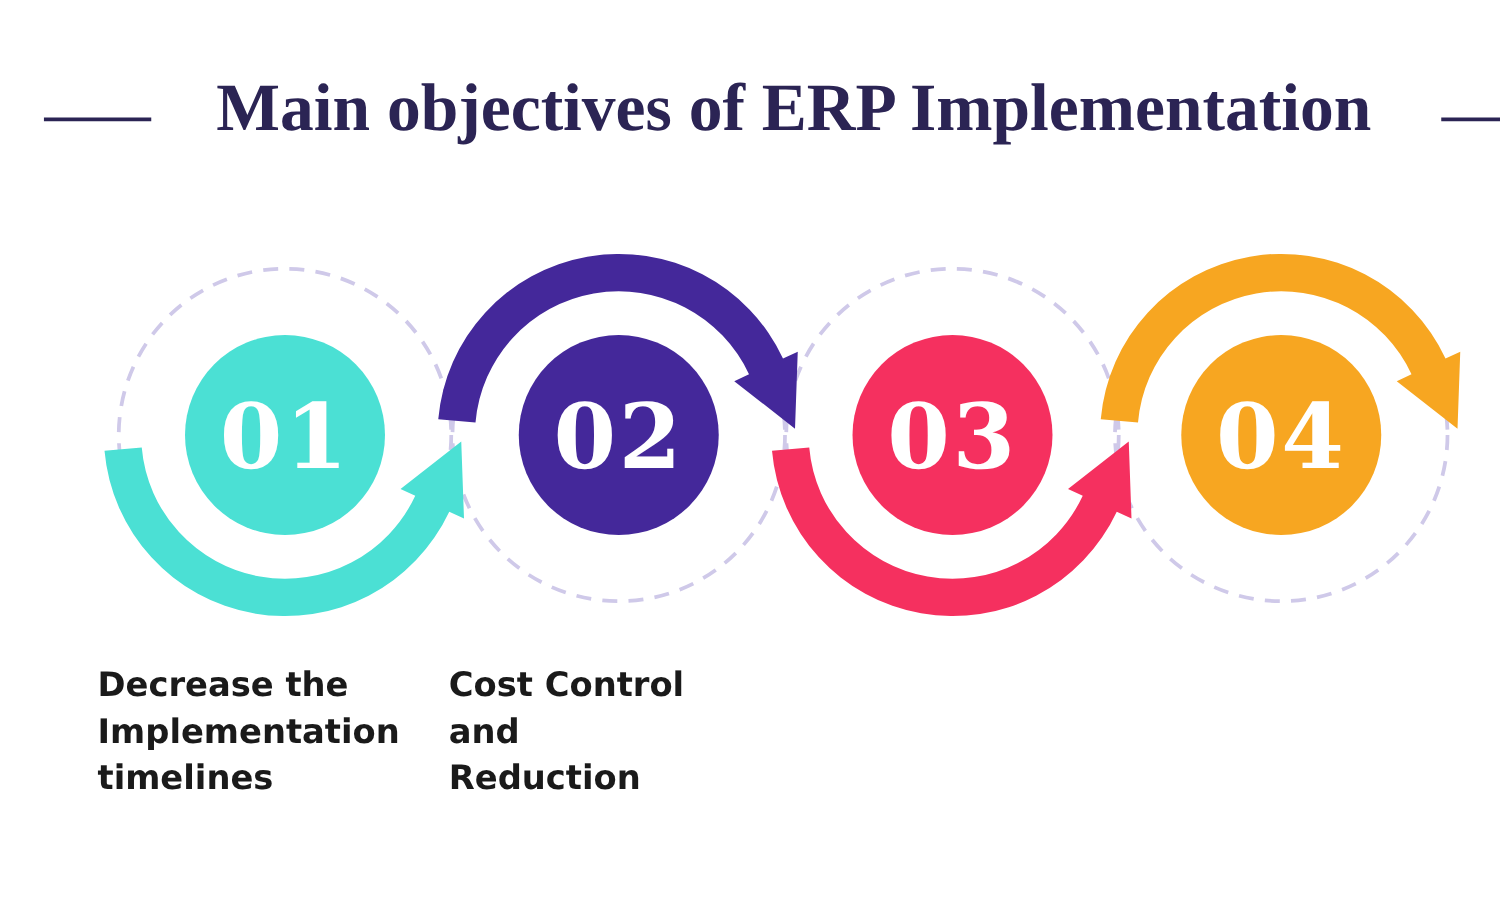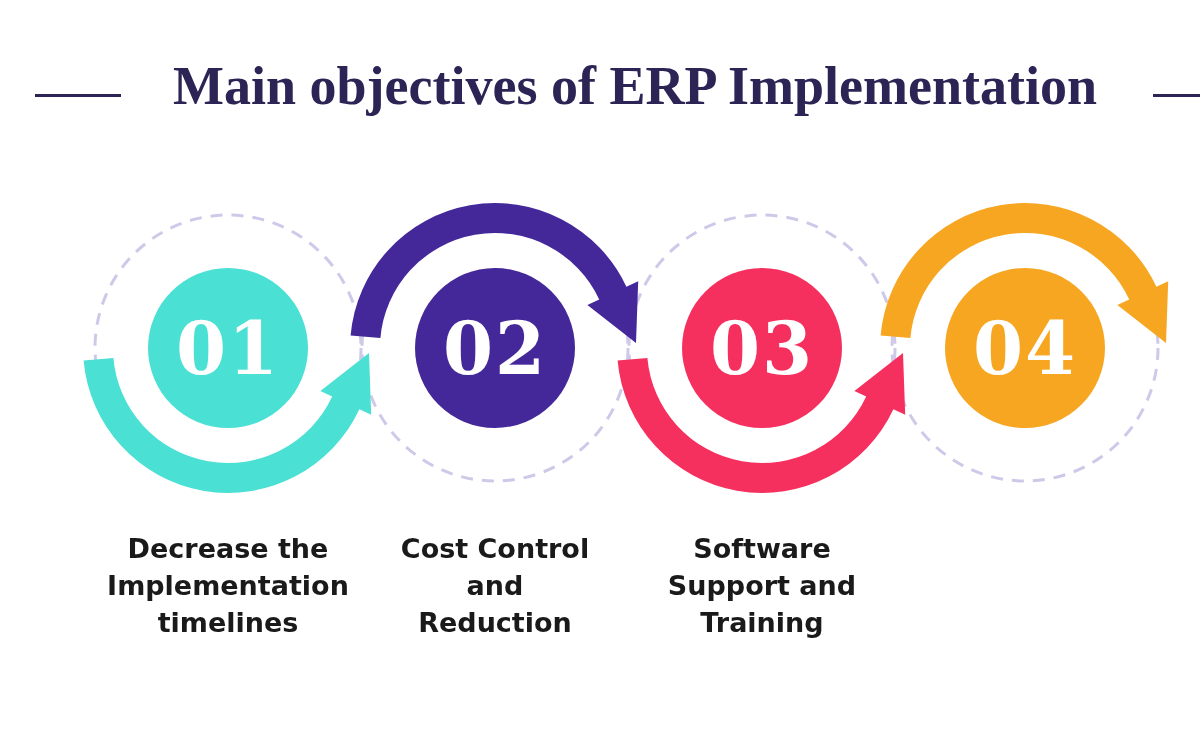--- a/index.html
+++ b/index.html
@@ -41,30 +41,29 @@
   .num-text {
     font-family: "DejaVu Serif", serif;
     font-weight: bold;
     font-size: 72px;
     letter-spacing: 2px;
   }
   .unit-label {
     position: absolute;
     top: 530px;
     width: 300px;
-    text-align: center;
     white-space: pre-line;
     font-family: "DejaVu Sans", sans-serif;
     font-weight: bold;
     font-size: 27px;
     line-height: 37px;
     color: #1a1a1a;
   }
   .unit-label.u1 { left: 43px;  }
-  .unit-label.u2 { left: 310px; }
+  .unit-label.u2 { left: 324px; }
   .unit-label.u3 { left: 577px; }
   .unit-label.u4 { left: 840px; }
 </style>
 </head>
 <body>
 
 <div class="canvas">
 
   <div class="title-rule left"></div>
   <h1 class="page-title">Main objectives of ERP Implementation</h1>
@@ -102,17 +101,14 @@
     <text class="num-text" x="727" y="374" text-anchor="middle" fill="#ffffff">03</text>
     <text class="num-text" x="990" y="374" text-anchor="middle" fill="#ffffff">04</text>
   </svg>
 
   <div class="unit-label u1">Decrease the
 Implementation
 timelines</div>
   <div class="unit-label u2">Cost Control
 and
 Reduction</div>
-  <div class="unit-label u3">Software
-Support and
-Training</div>
 
 </div>
 
 </body></html>

